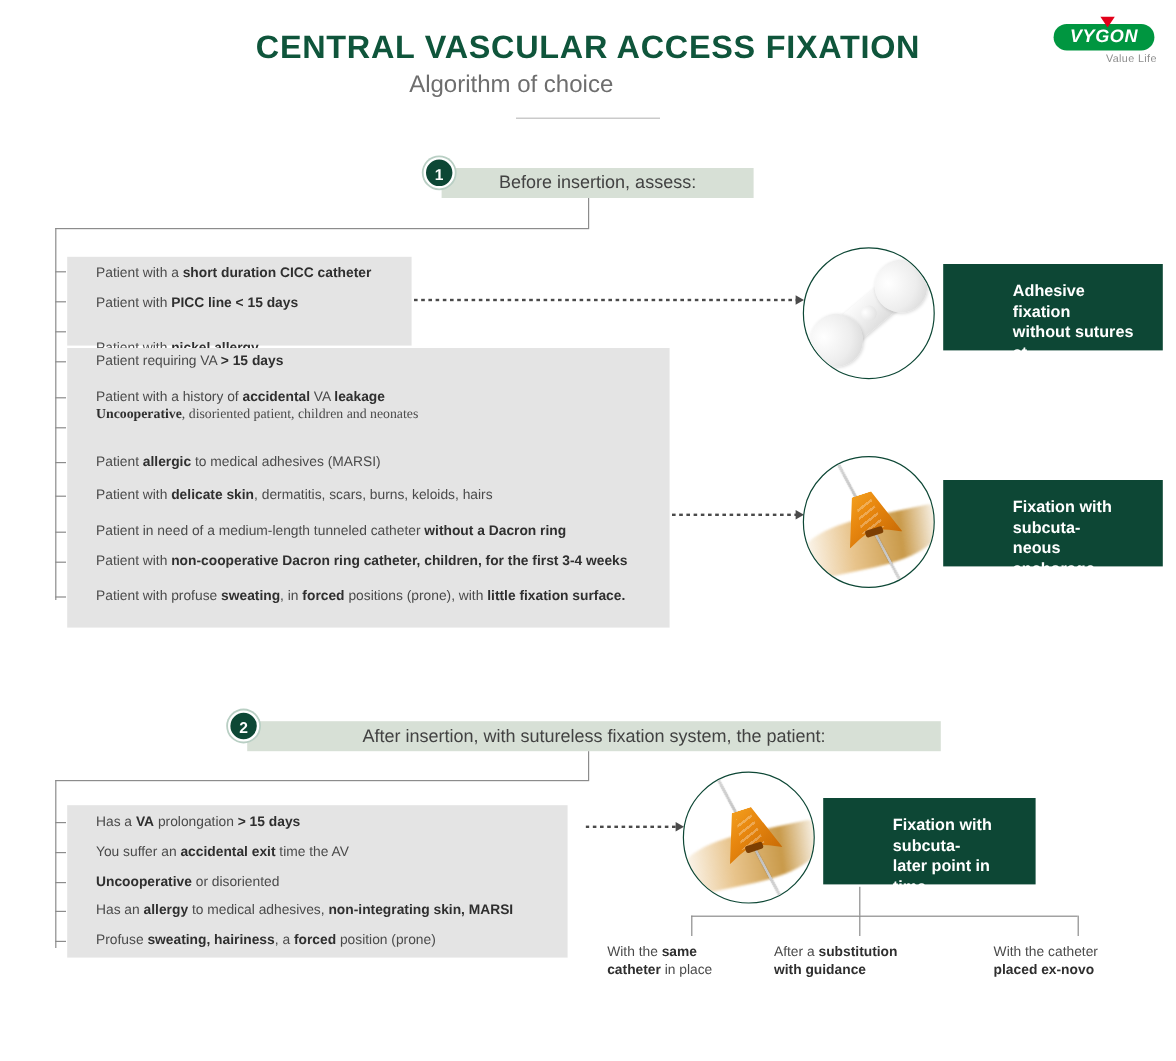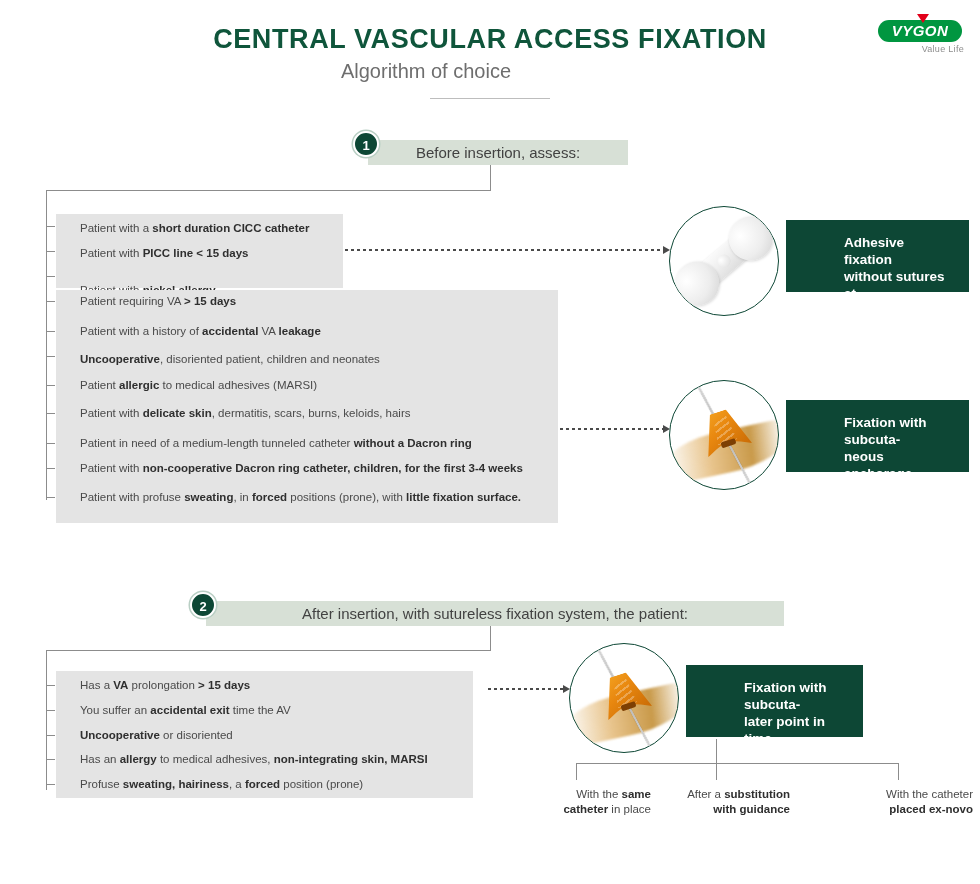--- a/index.html
+++ b/index.html
@@ -163,21 +163,21 @@
     background: repeating-linear-gradient(160deg, rgba(255,255,255,.28) 0 2px, transparent 2px 6px);
     clip-path: polygon(20% 0%, 80% 0%, 95% 100%, 5% 100%);
   }
   .anchor-dark {
     position: absolute; left: 16px; bottom: 4px; width: 15px; height: 6px;
     background: #7d3f03; border-radius: 2px;
   }
 
   
   .suboption {
-    position: absolute; text-align: right; font-size: 11.5px;
+    position: absolute; text-align: left; font-size: 11.5px;
     color: #4a4a4a; line-height: 15px;
   }
   .suboption b { color: #2f2f2f; font-weight: bold; }
 </style>
 </head>
 <body>
 
 <div class="page">
 
   <div class="title">CENTRAL VASCULAR ACCESS FIXATION</div>
@@ -214,21 +214,21 @@
 
   <div class="crit-block" style="left:56px; top:214px; width:287px; height:74px;">
     <div class="crit-row" style="top:7px;" id="g0i0"><span>Patient with a </span><b>short duration CICC catheter</b></div>
     <div class="crit-row" style="top:32px;" id="g0i1"><span>Patient with </span><b>PICC line &lt; 15 days</b></div>
     <div class="crit-row" style="top:69px;" id="g0i2"><span>Patient with </span><b>nickel allergy</b></div>
   </div>
 
   <div class="crit-block" style="left:56px; top:290px; width:502px; height:233px;">
     <div class="crit-row" style="top:4px;" id="g1i0"><span>Patient requiring VA </span><b>&gt; 15 days</b></div>
     <div class="crit-row" style="top:34px;" id="g1i1"><span>Patient with a history of </span><b>accidental</b><span> VA </span><b>leakage</b></div>
-    <div class="crit-row" style="top:62px;" id="g1i2"><b>Uncooperative</b><span>, disoriented patient, children and neonates</span></div>
+    <div class="crit-row" style="top:48px;font-family:Liberation Serif, serif;" id="g1i2"><b>Uncooperative</b><span>, disoriented patient, children and neonates</span></div>
     <div class="crit-row" style="top:88px;" id="g1i3"><span>Patient </span><b>allergic</b><span> to medical adhesives (MARSI)</span></div>
     <div class="crit-row" style="top:116px;" id="g1i4"><span>Patient with </span><b>delicate skin</b><span>, dermatitis, scars, burns, keloids, hairs</span></div>
     <div class="crit-row" style="top:146px;" id="g1i5"><span>Patient in need of a medium-length tunneled catheter </span><b>without a Dacron ring</b></div>
     <div class="crit-row" style="top:171px;" id="g1i6"><span>Patient with </span><b>non-cooperative Dacron ring catheter, children, for the first 3-4 weeks</b></div>
     <div class="crit-row" style="top:200px;" id="g1i7"><span>Patient with profuse </span><b>sweating</b><span>, in </span><b>forced</b><span> positions (prone), with </span><b>little fixation surface.</b></div>
   </div>
 
   <div class="dotted" style="left:345px; top:249px; width:320px;"></div>
   <div class="arrowhead" style="left:663px; top:246px;"></div>
 

